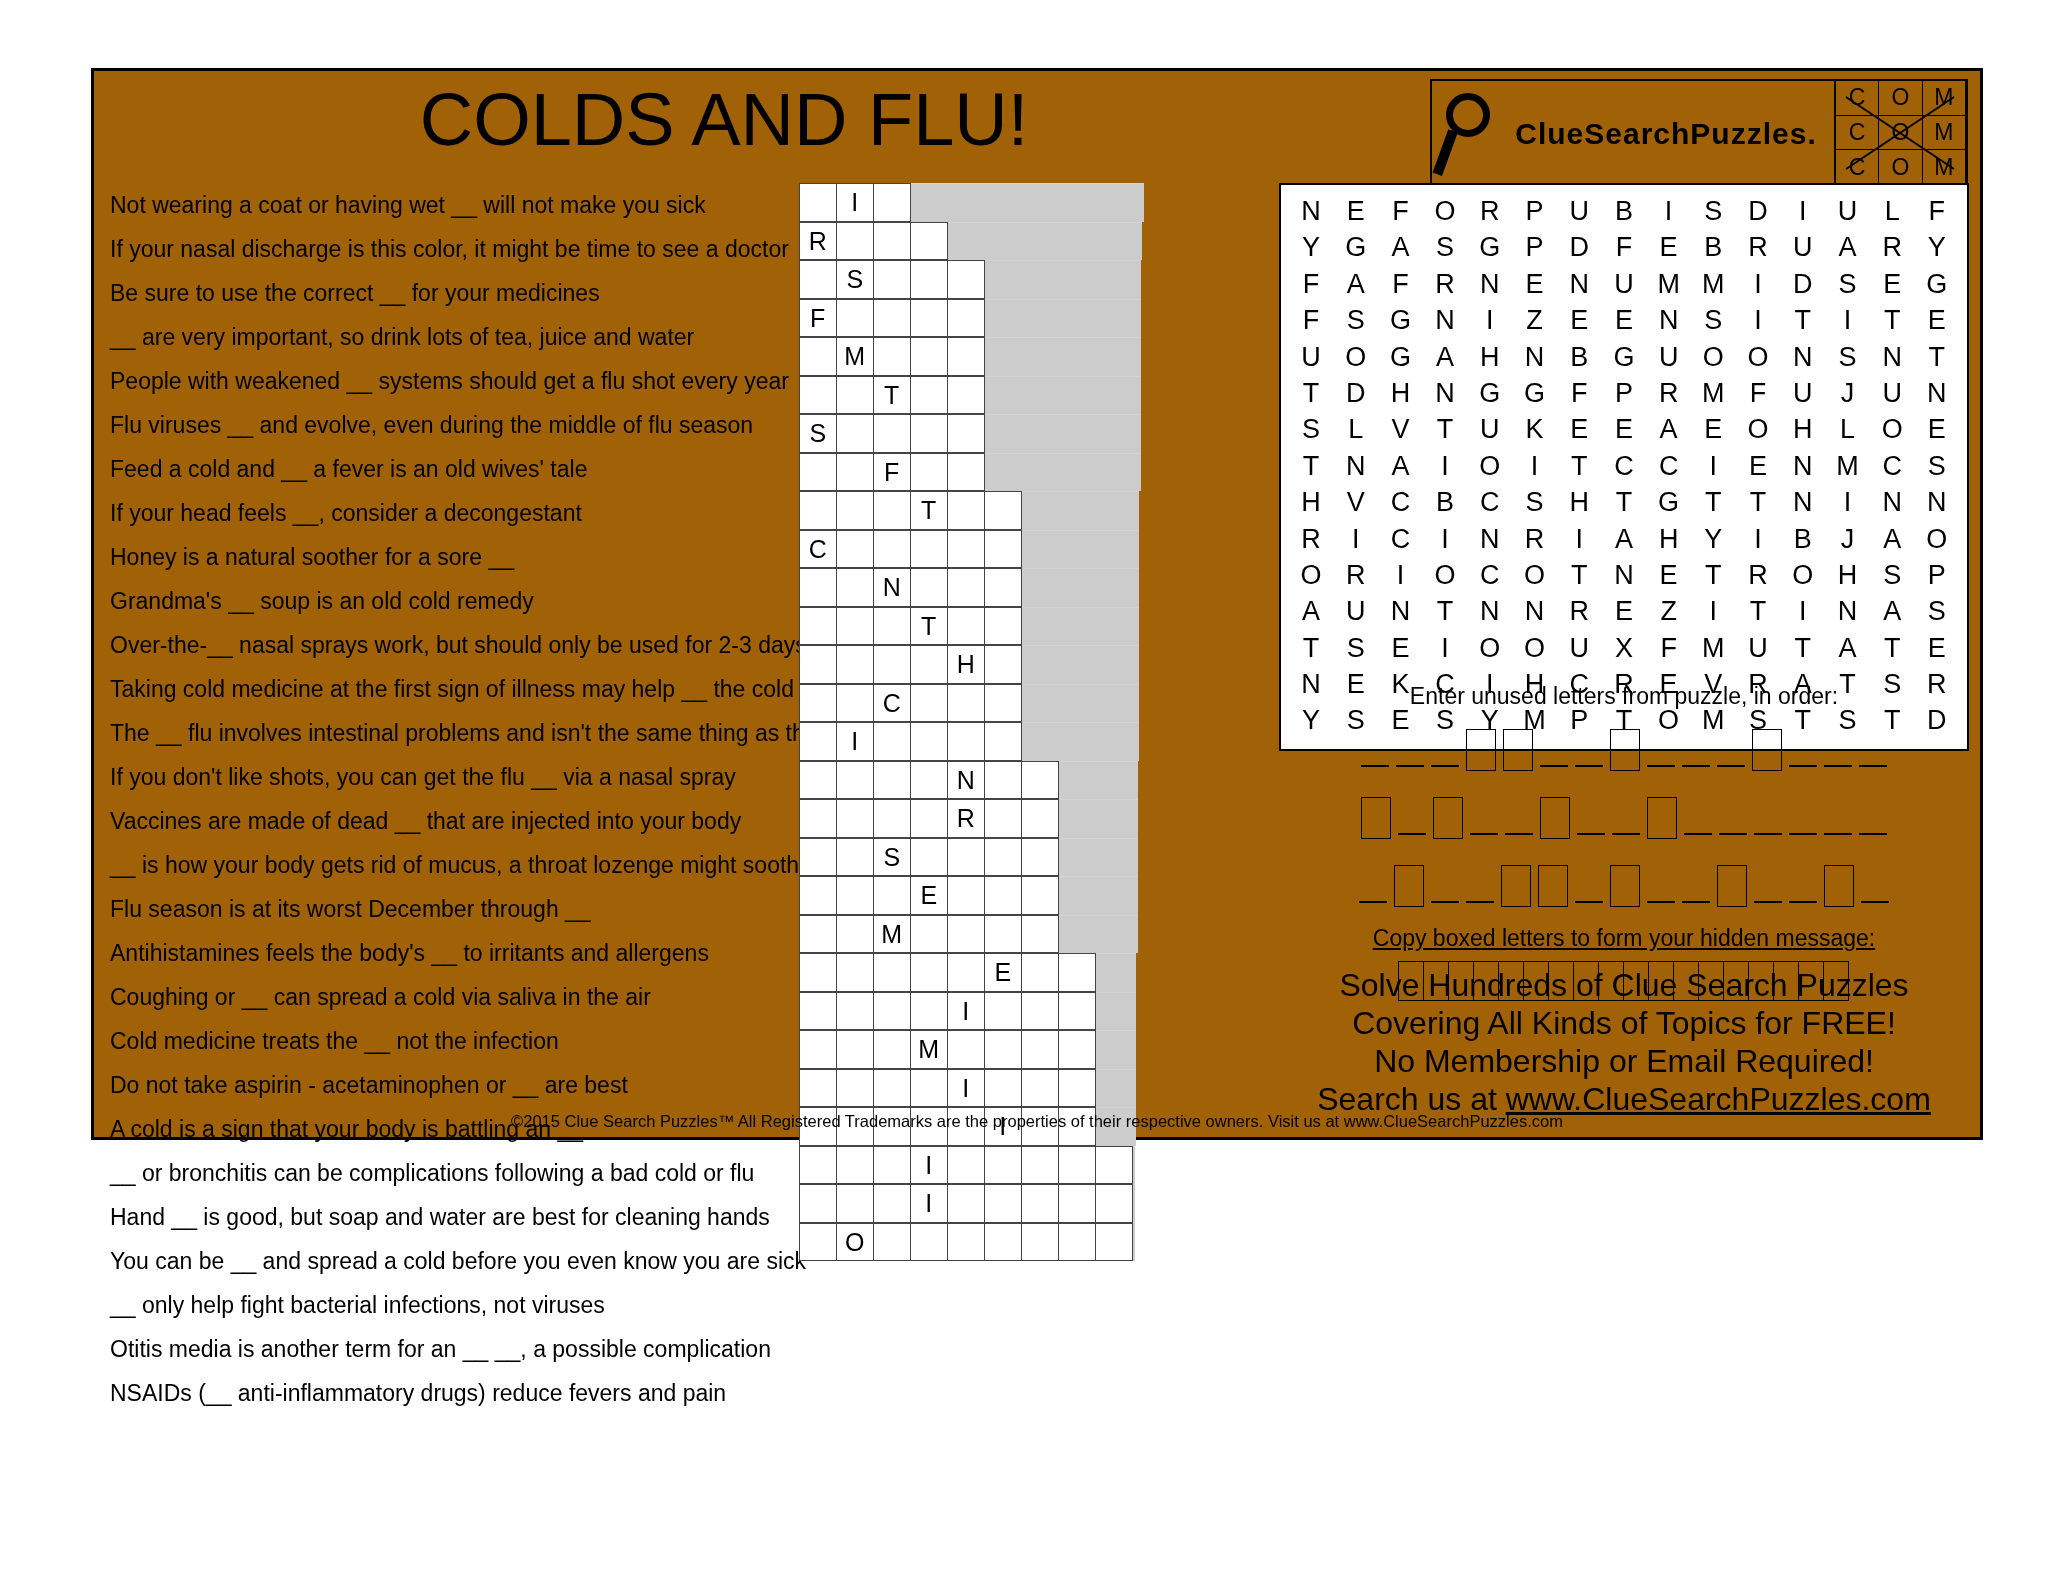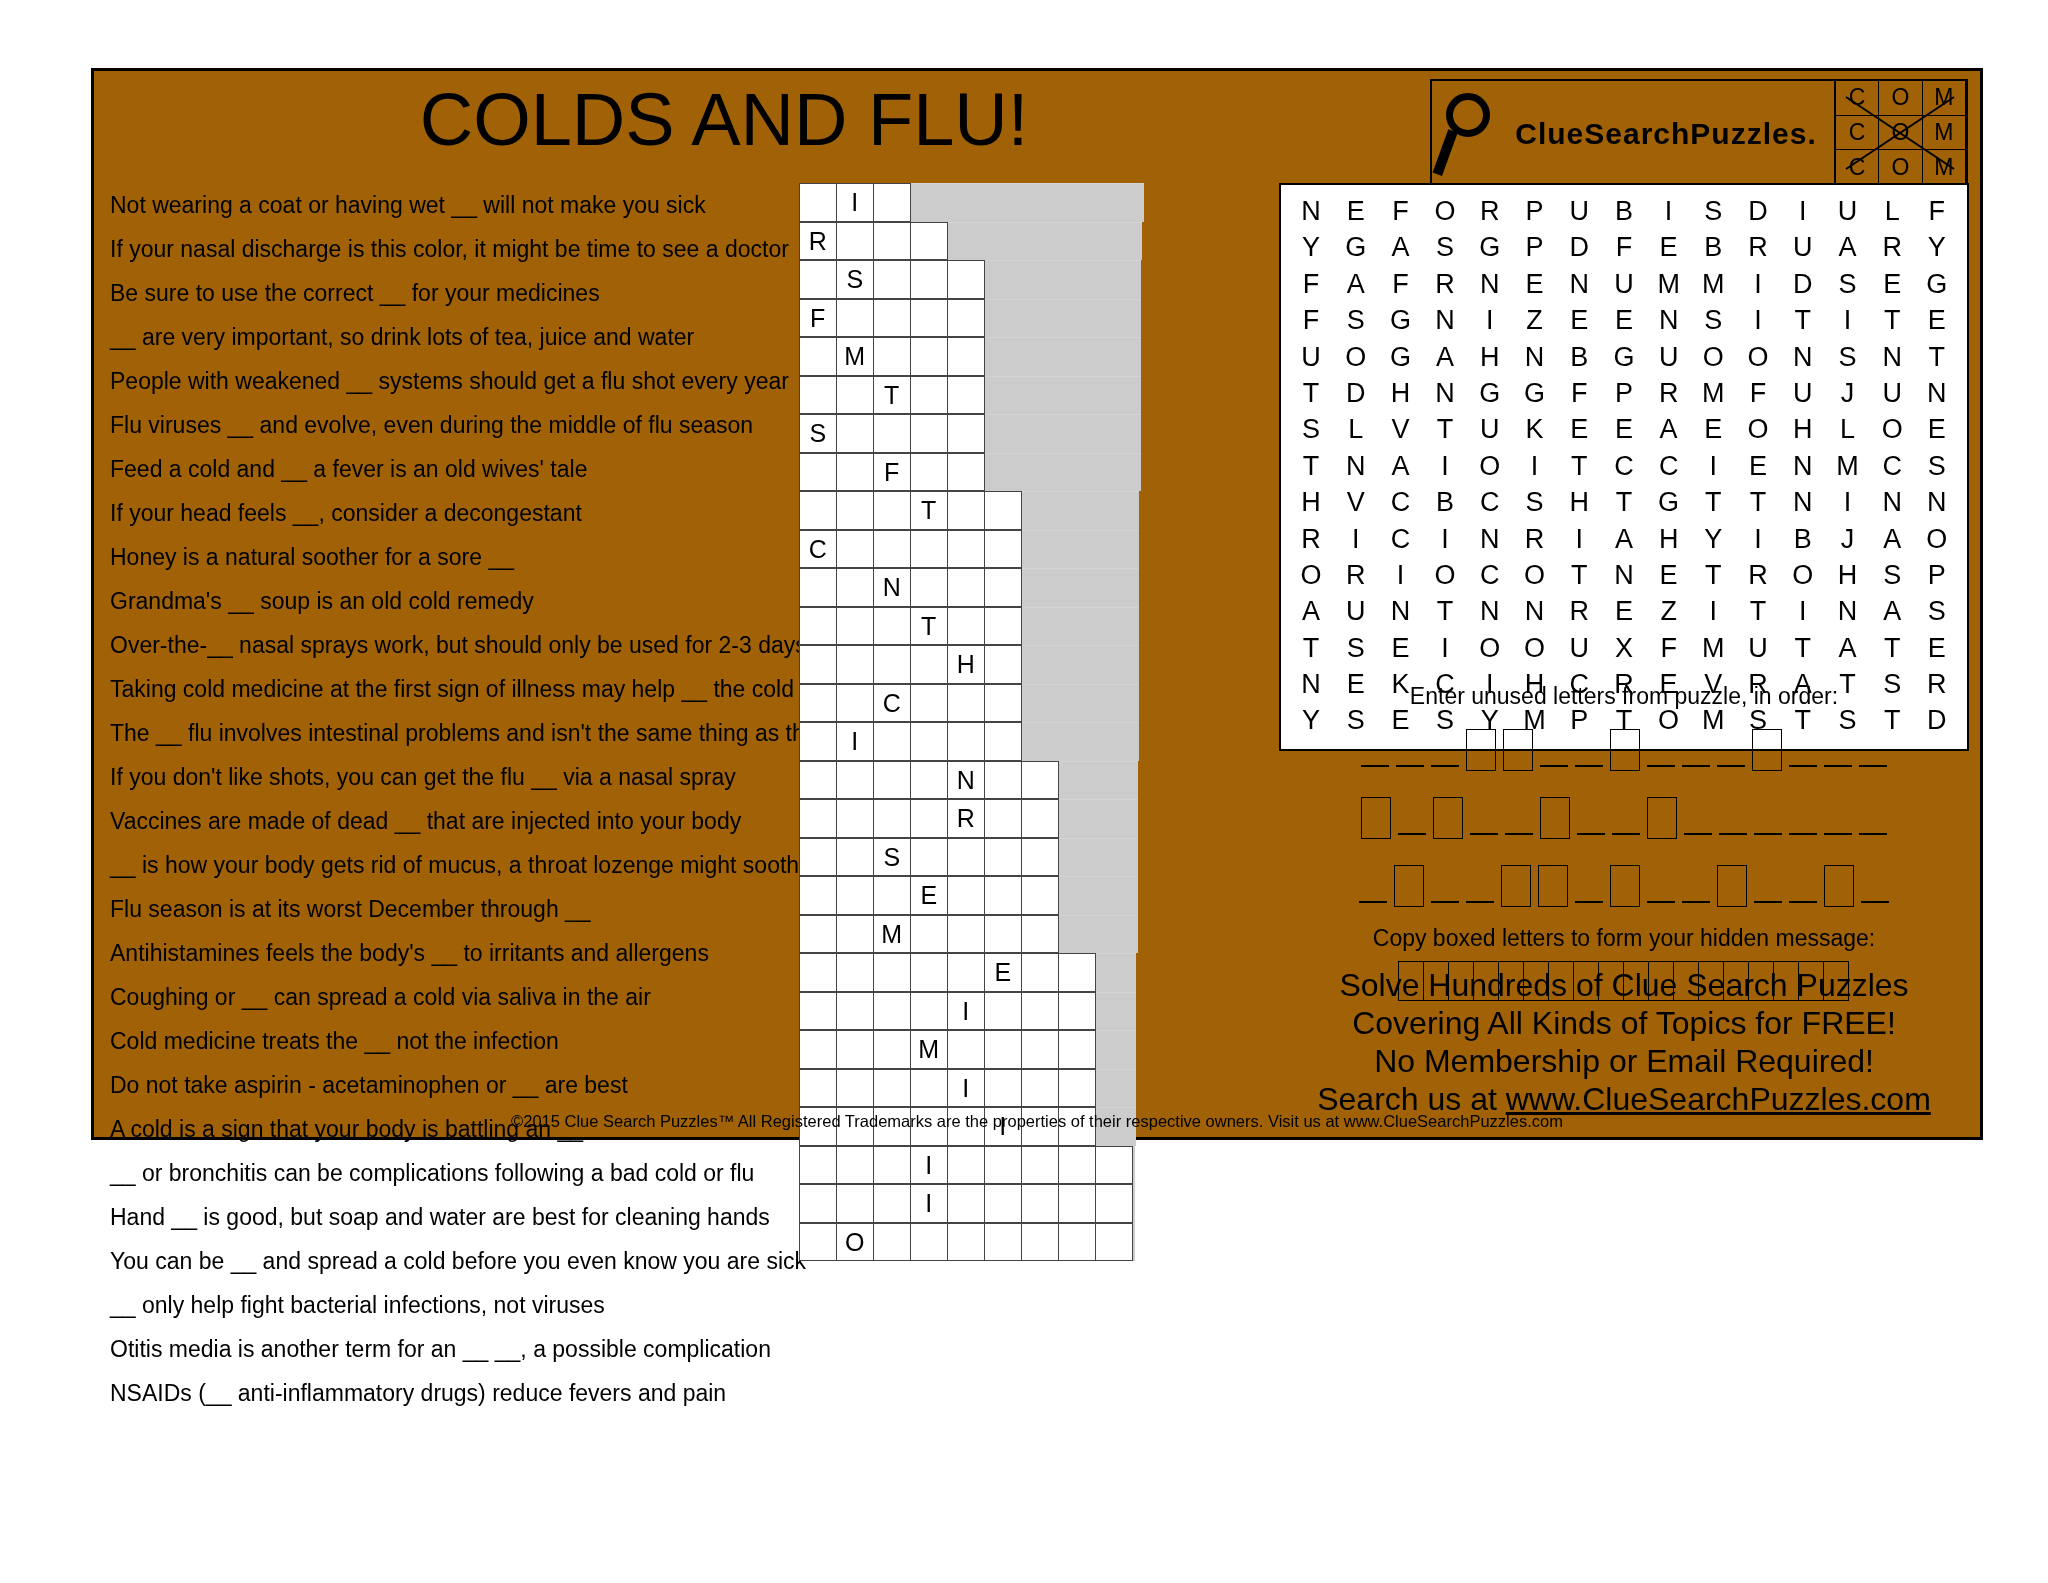--- a/index.html
+++ b/index.html
@@ -208,21 +208,21 @@
     height: 2px;
     background: #000;
     margin-bottom: 4px;
   }
   .blank-box {
     width: 30px;
     height: 42px;
     border: 1.5px solid #000;
     box-sizing: border-box;
   }
-  #copy-label { margin-top: 6px; }
+  #copy-label { margin-top: 6px; text-decoration: underline; }
   #message-boxes {
     display: flex;
     justify-content: center;
     margin-top: 6px;
   }
   #message-boxes span {
     width: 26.5px;
     height: 40px;
     border: 1.5px solid #000;
     box-sizing: border-box;

